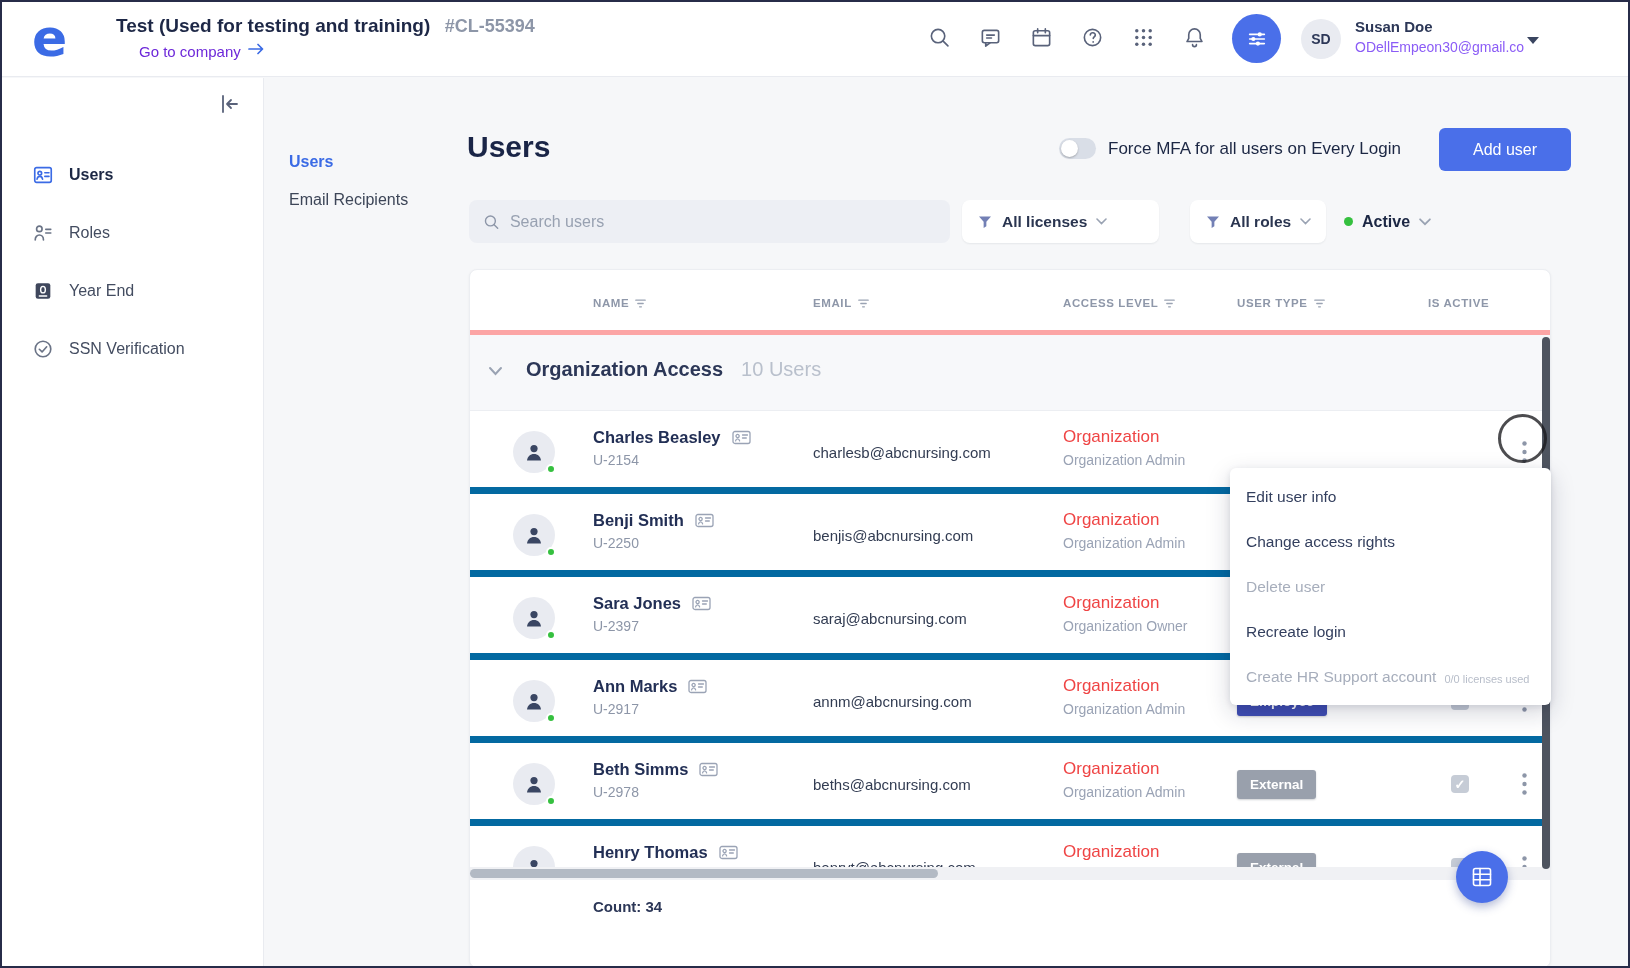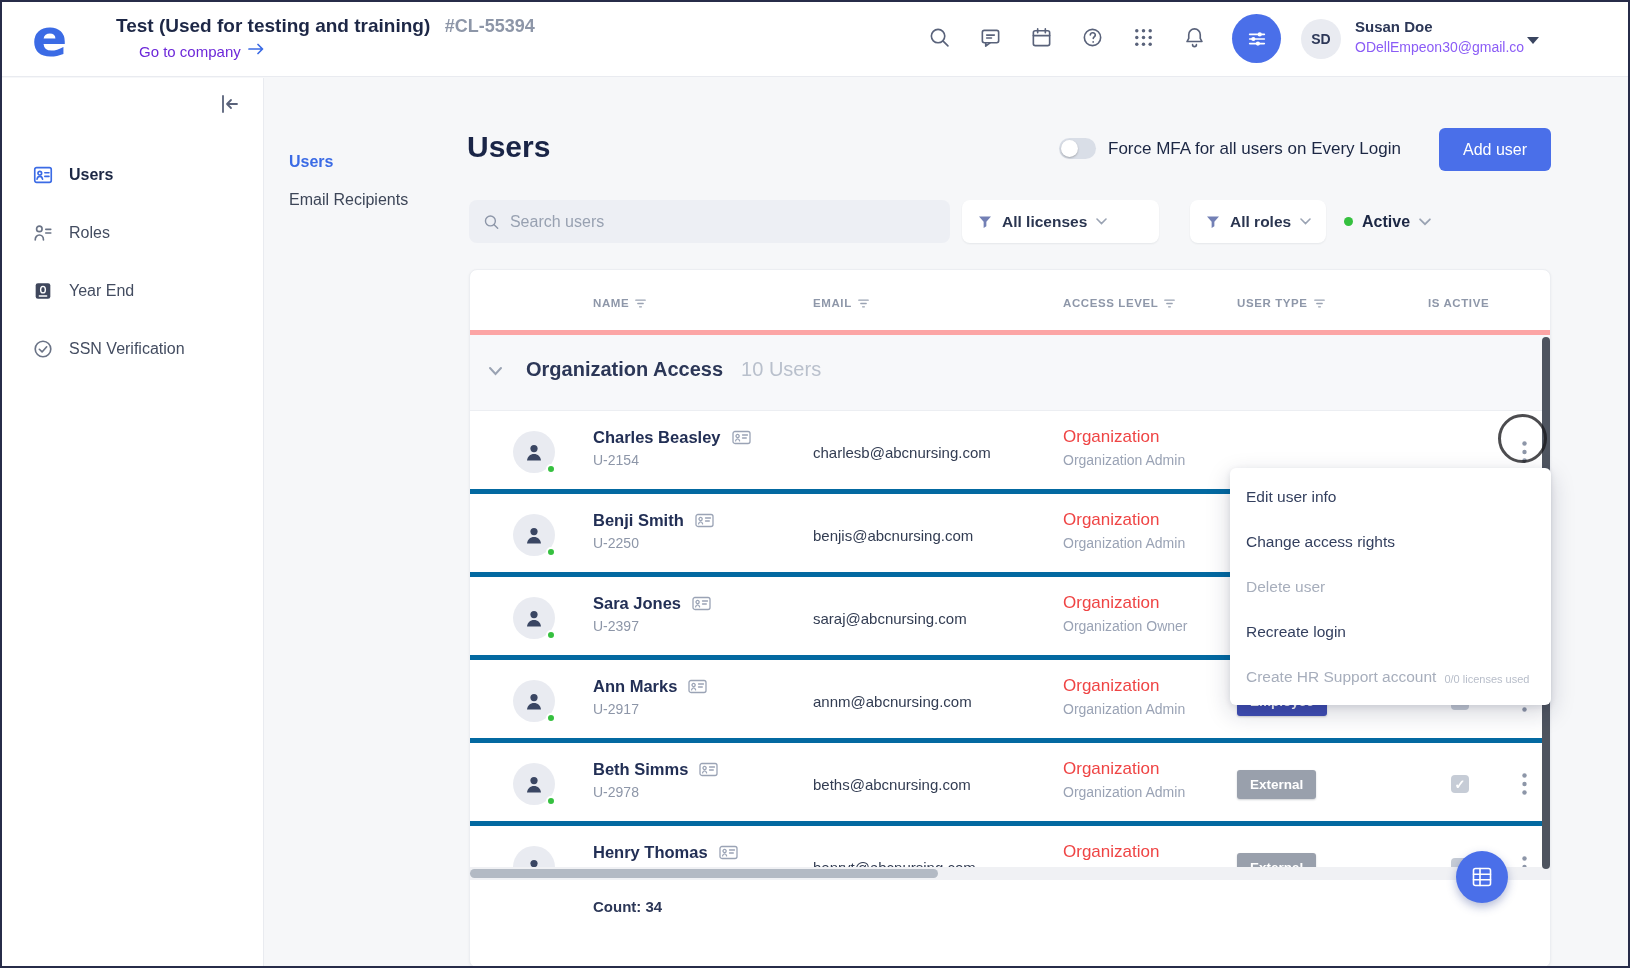--- a/index.html
+++ b/index.html
@@ -32,21 +32,21 @@
 
   
   .subnav-item { position:absolute; font-size:16px; cursor:pointer; color:#3d4658; }
   .subnav-item.active { color:#3b6be5; font-weight:600; }
 
   
   .page-title { position:absolute; left:465px; top:128px; font-size:30px; font-weight:700; color:#1a2547; }
   .mfa-toggle { position:absolute; left:1057px; top:136px; width:37px; height:21px; border-radius:11px; background:#d9dee7; cursor:pointer; }
   .mfa-toggle .knob { position:absolute; left:2px; top:2px; width:17px; height:17px; border-radius:50%; background:#fff; box-shadow:0 1px 2px rgba(0,0,0,.25); }
   .mfa-label { position:absolute; left:1106px; top:137px; font-size:17px; color:#1c2744; }
-  .add-user-btn { position:absolute; left:1437px; top:126px; width:112px; height:43px; background:#4a6fe9; color:#fff; font-size:16px; font-weight:500; border:none; border-radius:6px; cursor:pointer; font-family:inherit; }
+  .add-user-btn { position:absolute; left:1437px; top:126px; width:132px; height:43px; background:#4a6fe9; color:#fff; font-size:16px; font-weight:500; border:none; border-radius:6px; cursor:pointer; font-family:inherit; }
 
   
   .search-box { position:absolute; left:467px; top:198px; width:481px; height:43px; background:#edeff4; border-radius:8px; display:flex; align-items:center; padding:0 14px; gap:10px; }
   .search-box input { border:none; background:transparent; outline:none; font-size:16px; color:#2c3757; width:100%; font-family:inherit; }
   .search-box input::placeholder { color:#98a1b1; }
   .filter-btn { position:absolute; top:198px; height:43px; background:#fff; border-radius:8px; box-shadow:0 1px 2px rgba(16,24,40,.07); display:flex; align-items:center; gap:9px; padding:0 15px; cursor:pointer; }
   .filter-btn .flabel { font-size:15.5px; font-weight:600; color:#2a3550; white-space:nowrap; }
   .filter-companies { left:960px; width:197px; }
   .filter-roles { left:1188px; }
   .filter-active { position:absolute; left:1342px; top:198px; height:43px; display:flex; align-items:center; gap:9px; cursor:pointer; }
@@ -57,21 +57,21 @@
   .card { position:absolute; left:467px; top:267px; width:1082px; height:699px; background:#fff; border:1px solid #eceef2; border-radius:8px; box-shadow:0 1px 3px rgba(16,24,40,.05); z-index:2; }
   .table-scroll { position:relative; height:597px; overflow:hidden; border-radius:8px 8px 0 0; }
   .thead { position:relative; height:65px; border-bottom:5px solid #fca5a5; }
   .th { position:absolute; top:27px; font-size:11.5px; font-weight:700; letter-spacing:.6px; color:#8e97a9; display:flex; align-items:center; gap:6px; }
   .th-name { left:123px; } .th-email { left:343px; } .th-access { left:593px; } .th-type { left:767px; } .th-active { left:958px; }
   .group-row { position:relative; height:76px; background:#f7f8fa; border-bottom:1px solid #eceef2; }
   .group-caret { position:absolute; left:18px; top:31px; cursor:pointer; }
   .group-title { position:absolute; left:56px; top:23px; font-size:20px; font-weight:600; color:#2c3757; }
   .group-title .gcount { font-weight:400; color:#b9c0cc; margin-left:18px; }
 
-  .row { position:relative; height:83px; border-bottom:5px solid #0369a1; background:#fff; }
+  .row { position:relative; height:83px; border-bottom:7px solid #0369a1; background:#fff; }
   .cell-avatar { position:absolute; left:43px; top:20px; width:42px; height:42px; }
   .avatar-circle { width:42px; height:42px; border-radius:50%; background:#e9ebf1; display:flex; align-items:center; justify-content:center; }
   .online-dot { position:absolute; right:-1px; bottom:-1px; width:10px; height:10px; border-radius:50%; background:#35c03f; border:2px solid #fff; }
   .cell-name { position:absolute; left:123px; top:17px; }
   .name-line { display:flex; align-items:center; gap:11px; }
   .uname-txt { font-size:16.5px; font-weight:700; color:#222f55; white-space:nowrap; }
   .uid-txt { font-size:14px; color:#8d96a8; margin-top:5px; }
   .cell-email { position:absolute; left:343px; top:33px; font-size:15px; color:#323c52; }
   .cell-access { position:absolute; left:593px; top:16px; }
   .access-main { font-size:17px; color:#ef4444; }

